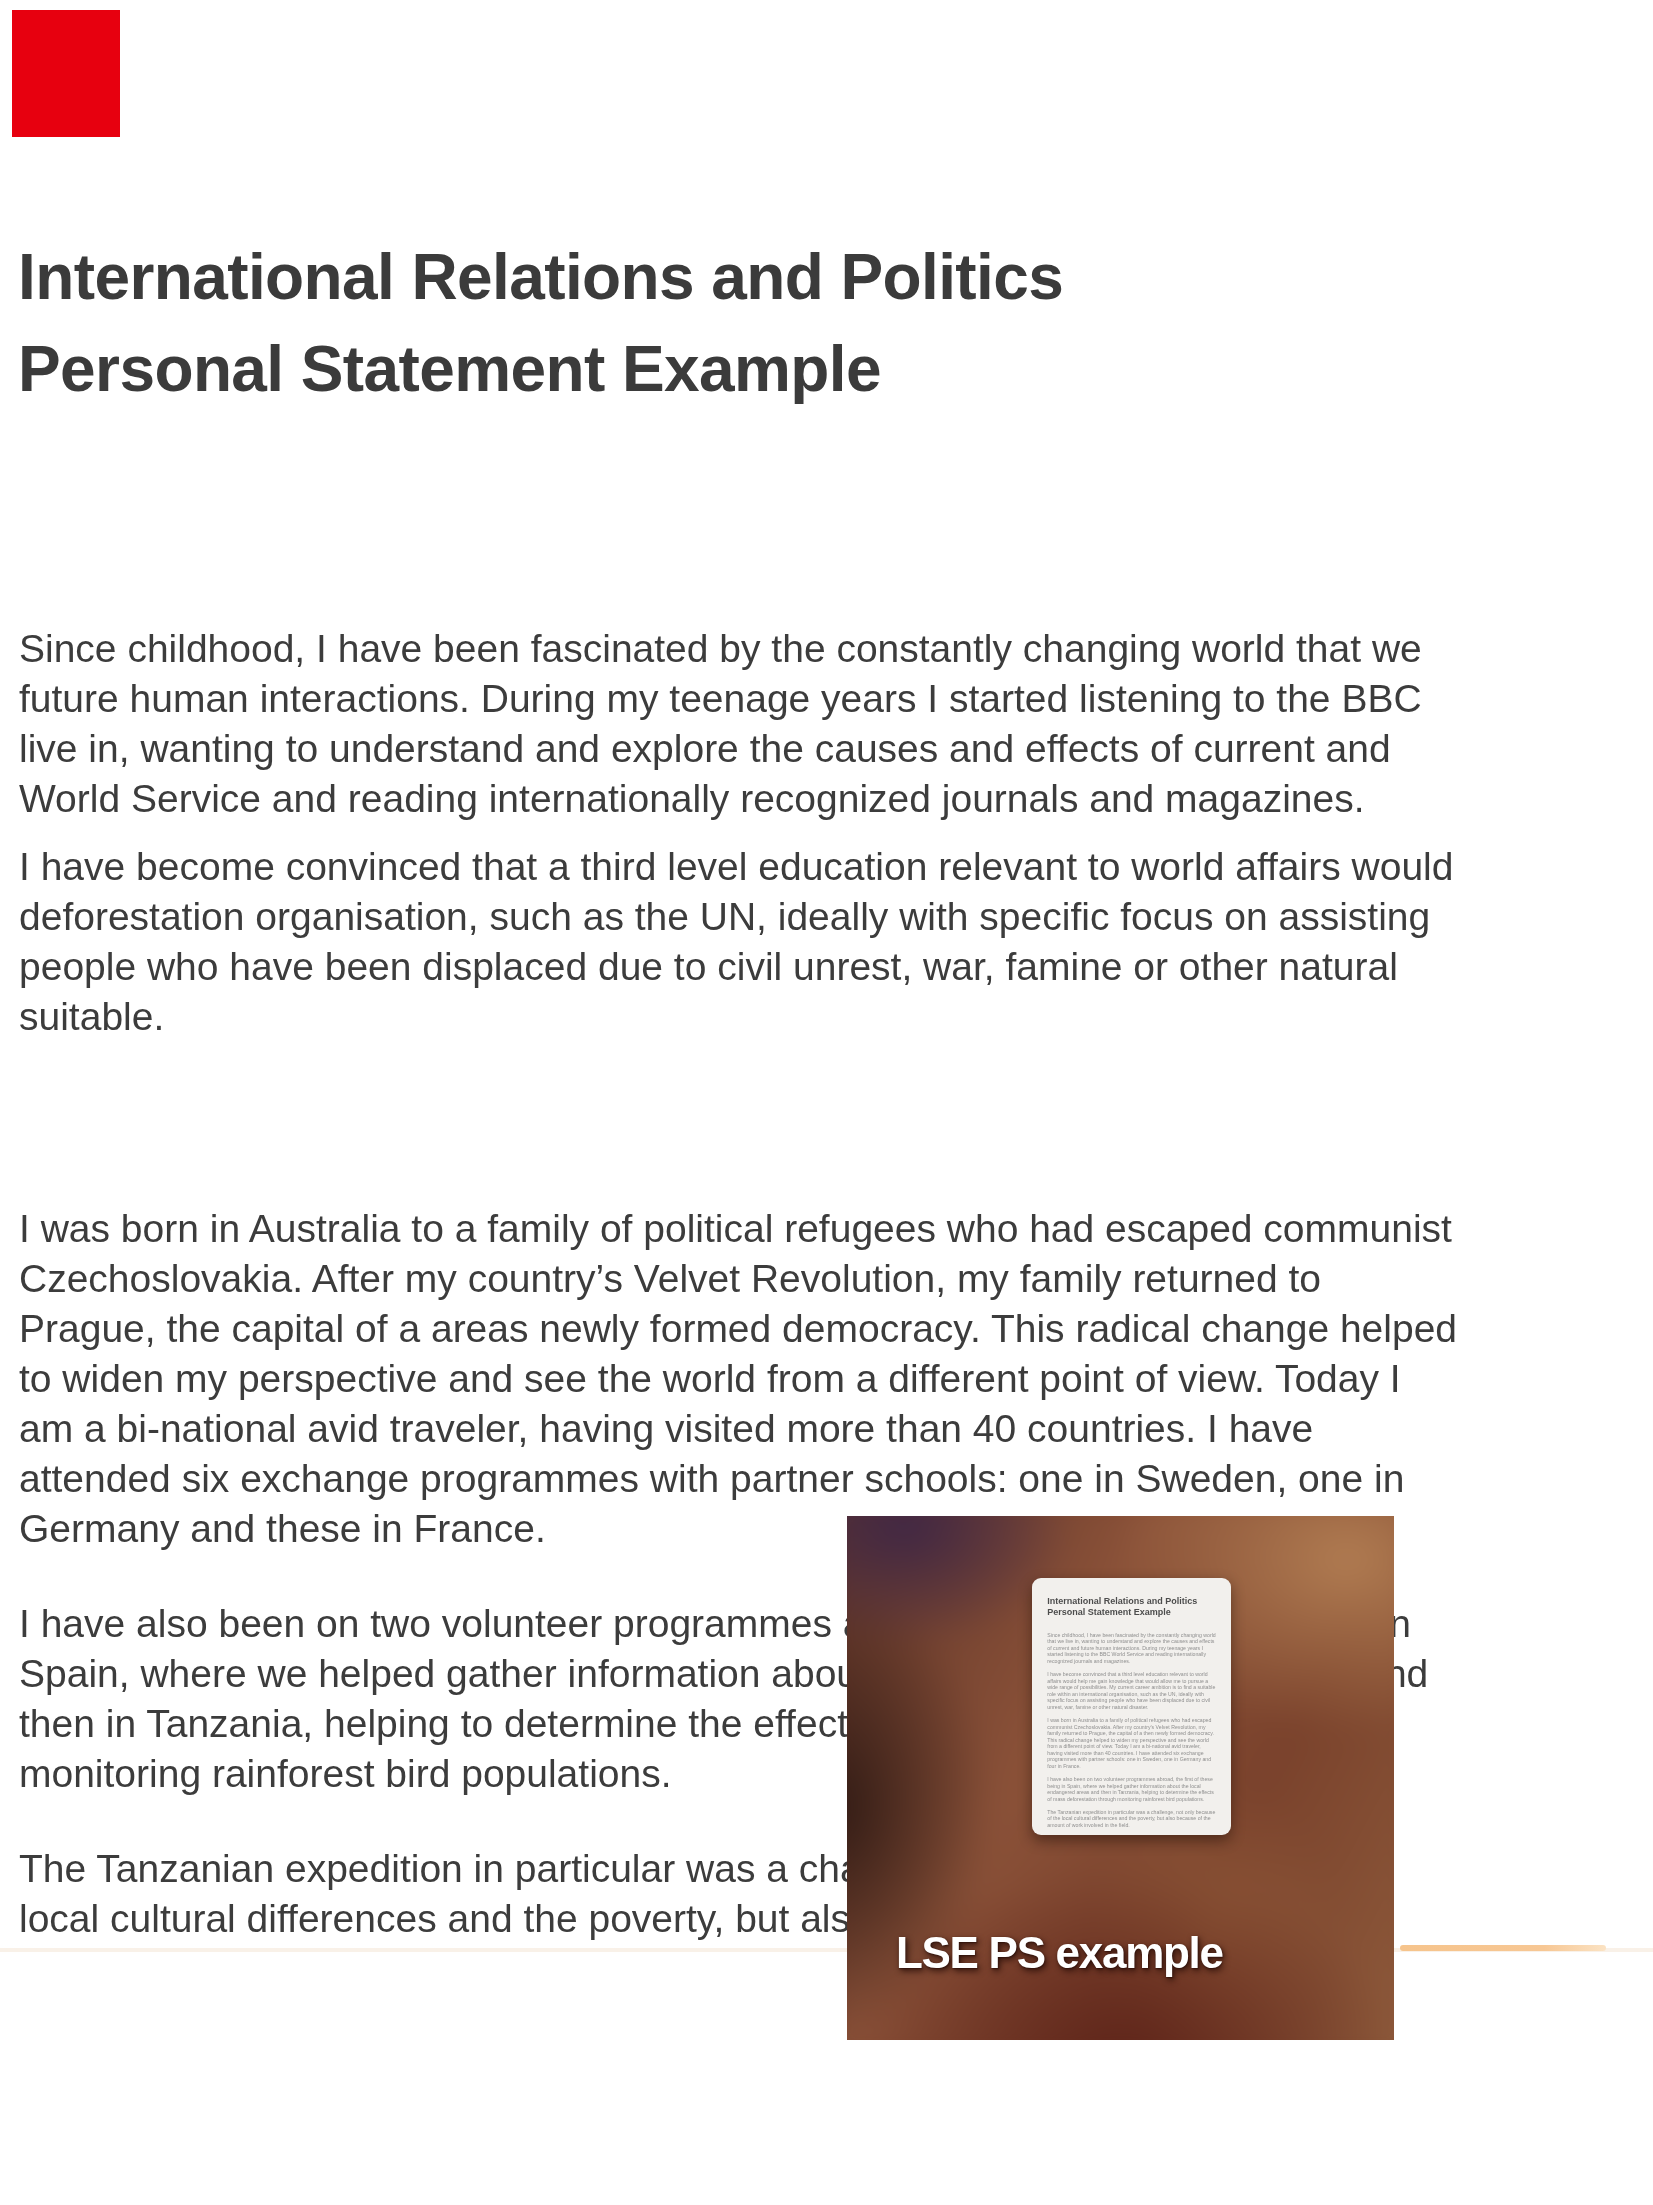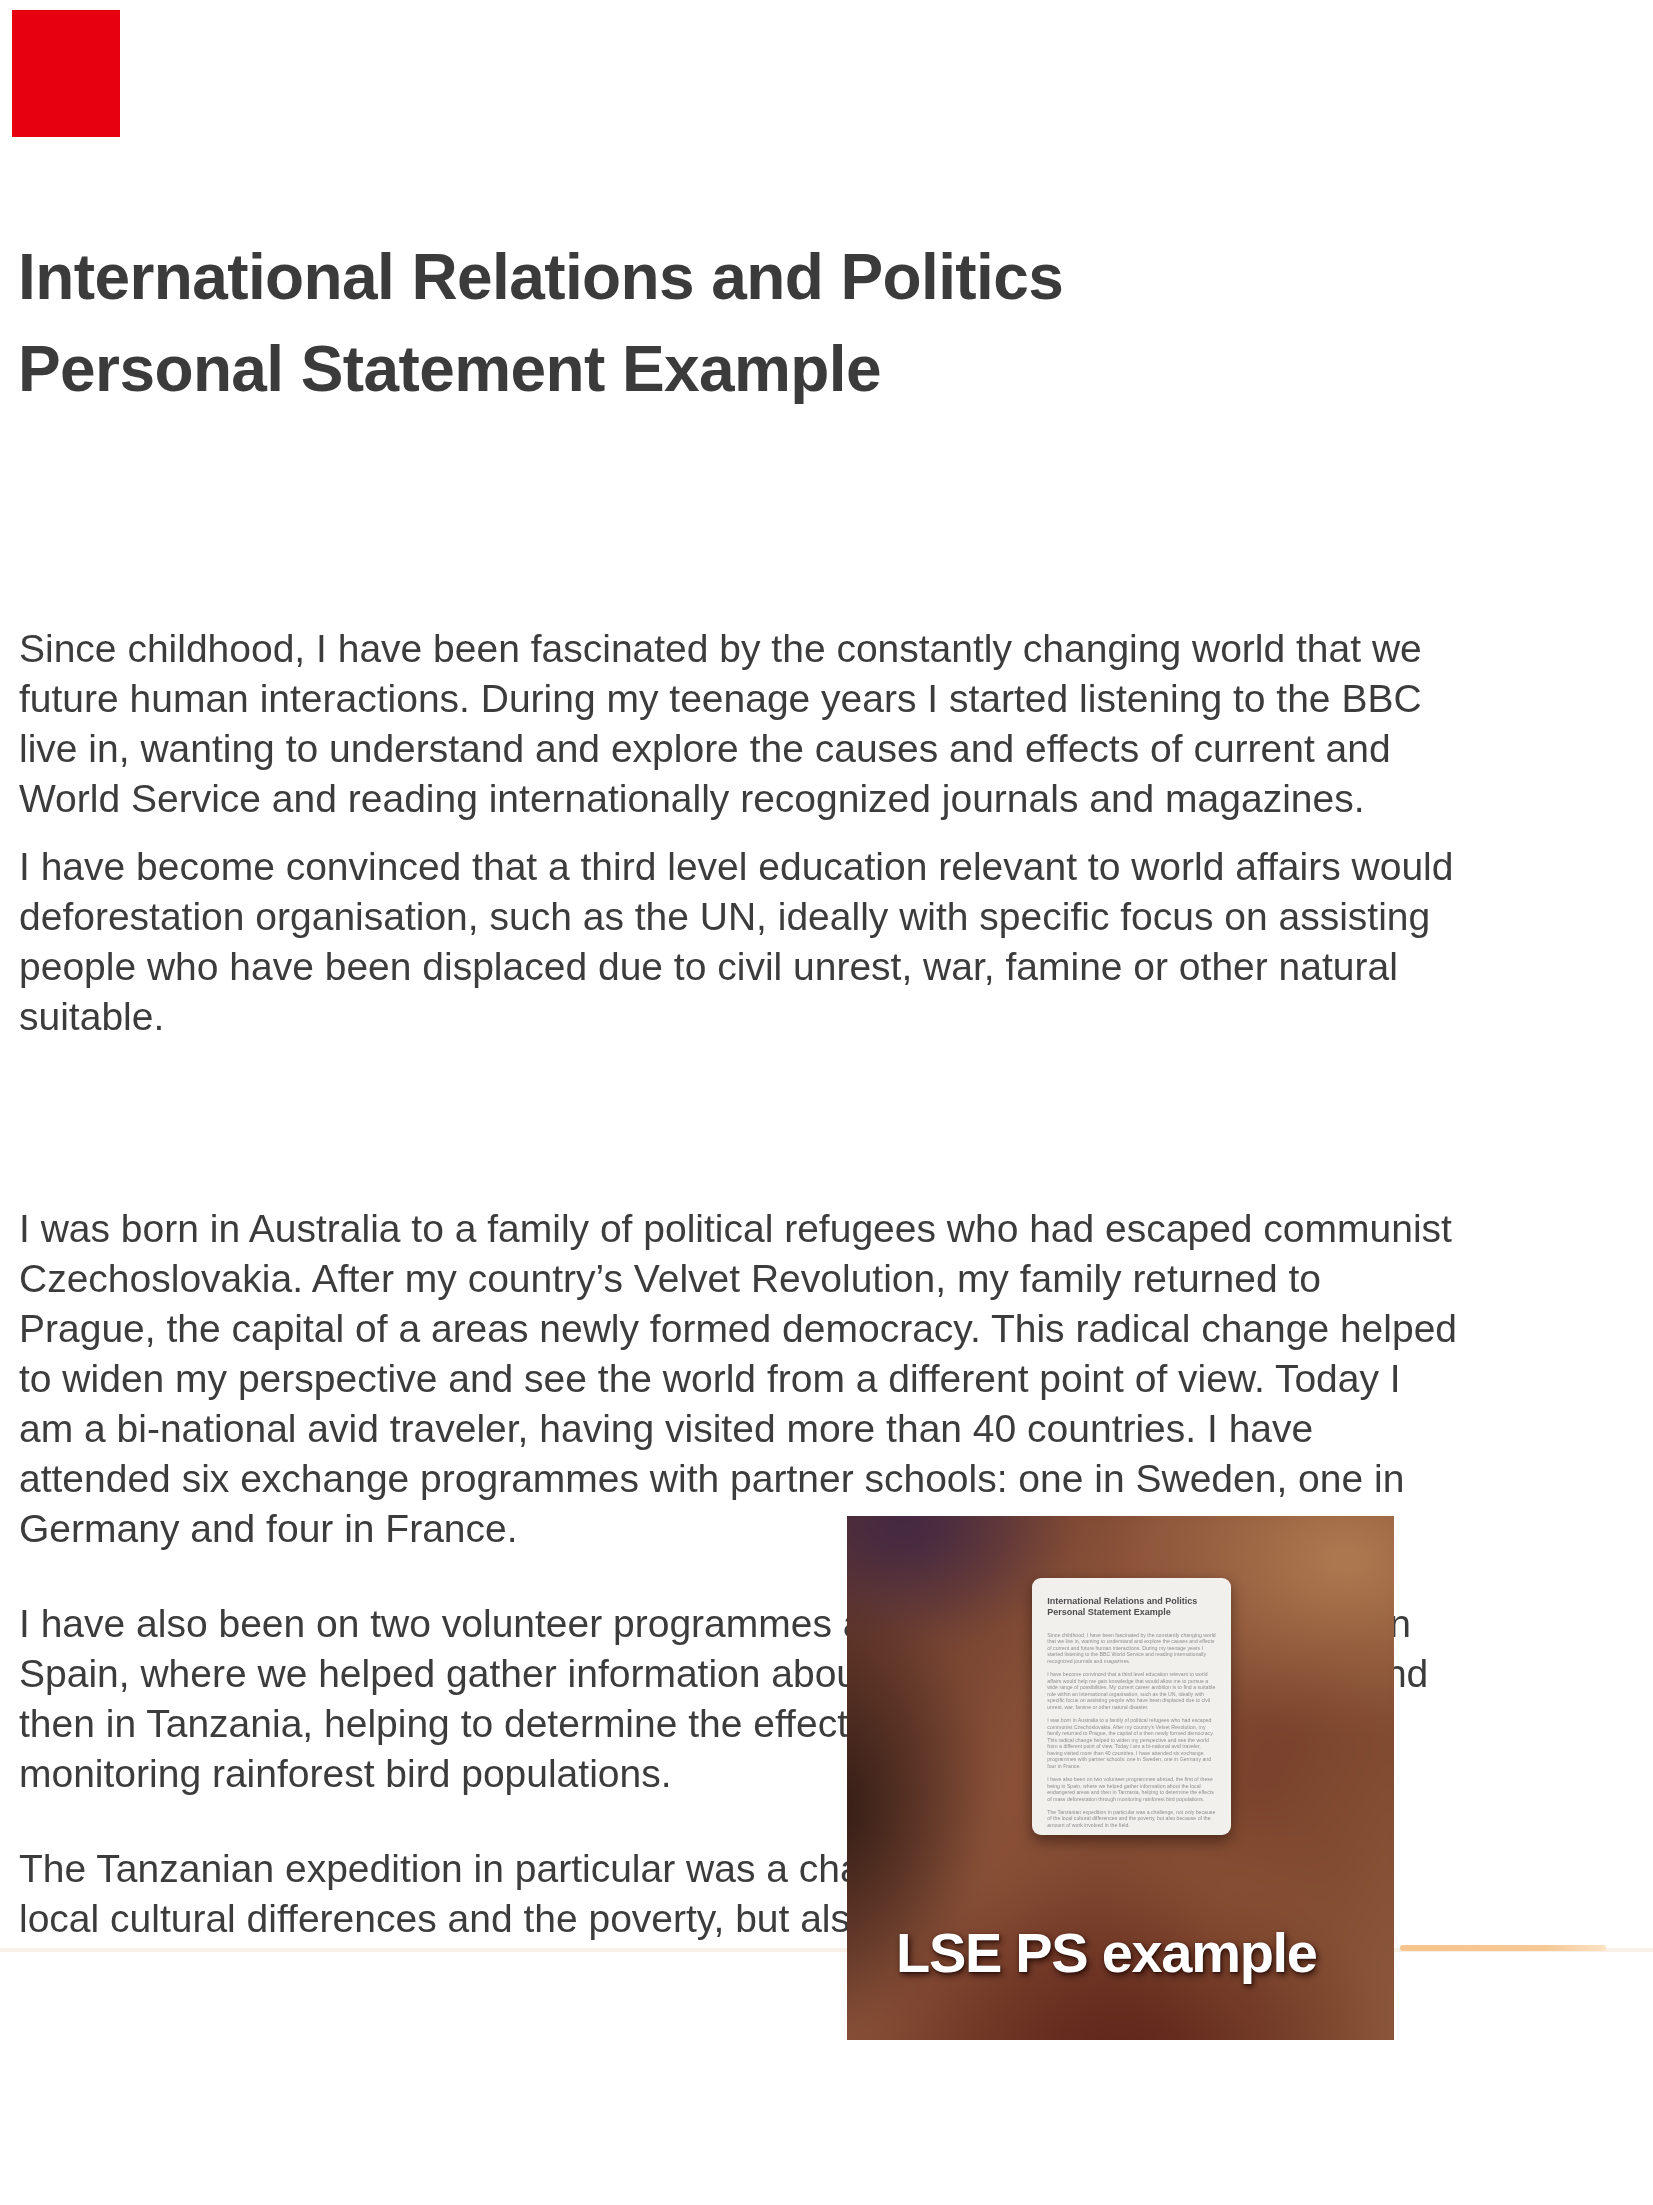--- a/index.html
+++ b/index.html
@@ -61,21 +61,21 @@
     font-size:9px;line-height:10.8px;font-weight:bold;color:#4d4d4d;
     filter:blur(0.3px);
   }
   .doc-body{margin-top:14px;}
   .doc-body p{
     margin:0 0 6.4px 0;font-size:5.2px;line-height:6.6px;color:#8f8f8f;
     filter:blur(0.4px);text-align:left;
   }
   .thumb-caption{
     position:absolute;left:49px;top:402px;
-    font-size:56px;line-height:70px;font-weight:bold;color:#ffffff;
+    font-size:44px;line-height:70px;font-weight:bold;color:#ffffff;
     letter-spacing:-1.3px;white-space:nowrap;
     text-shadow:1.9px 3.2px 6.4px rgba(35,10,6,.85), 0.6px 1.3px 1.9px rgba(35,10,6,.7);
   }
 </style>
 </head>
 <body>
 
 <div class="red-marker"></div>
 
 <h1 class="page-title">
@@ -97,21 +97,21 @@
   <div class="ln">suitable.</div>
 </div>
 
 <div class="para p3">
   <div class="ln">I was born in Australia to a family of political refugees who had escaped communist</div>
   <div class="ln">Czechoslovakia. After my country’s Velvet Revolution, my family returned to</div>
   <div class="ln">Prague, the capital of a areas newly formed democracy. This radical change helped</div>
   <div class="ln">to widen my perspective and see the world from a different point of view. Today I</div>
   <div class="ln">am a bi-national avid traveler, having visited more than 40 countries. I have</div>
   <div class="ln">attended six exchange programmes with partner schools: one in Sweden, one in</div>
-  <div class="ln">Germany and four in France.</div>
+  <div class="ln">Germany and these in France.</div>
 </div>
 
 <div class="para p4">
   <div class="ln">I have also been on two volunteer programmes abroad, the first of these being in</div>
   <div class="ln">Spain, where we helped gather information about the local endangered areas and</div>
   <div class="ln">then in Tanzania, helping to determine the effects of mass deforestation through</div>
   <div class="ln">monitoring rainforest bird populations.</div>
 </div>
 
 <div class="para p5">

